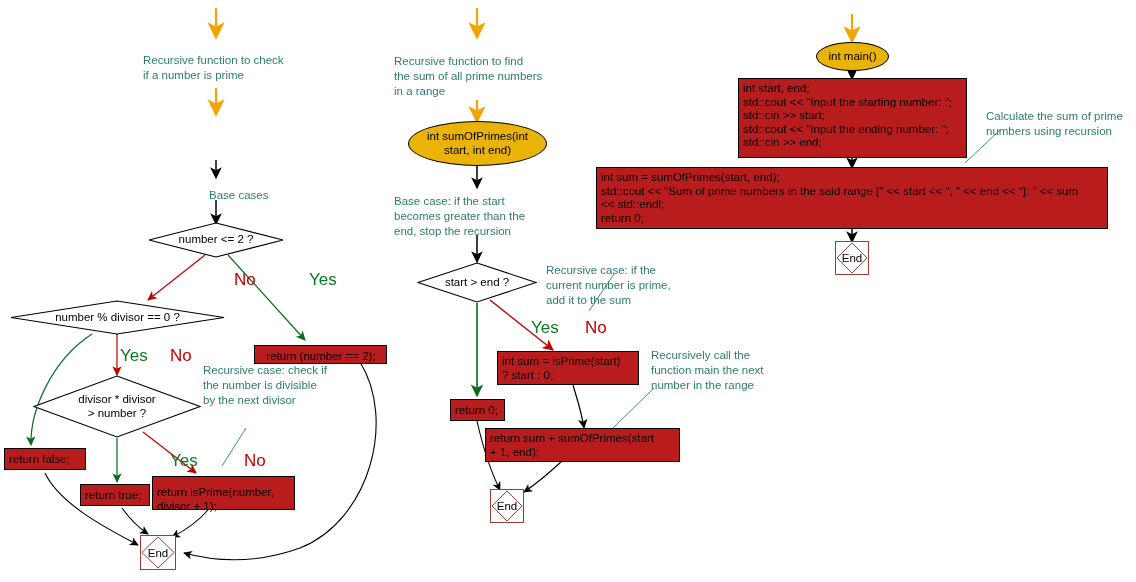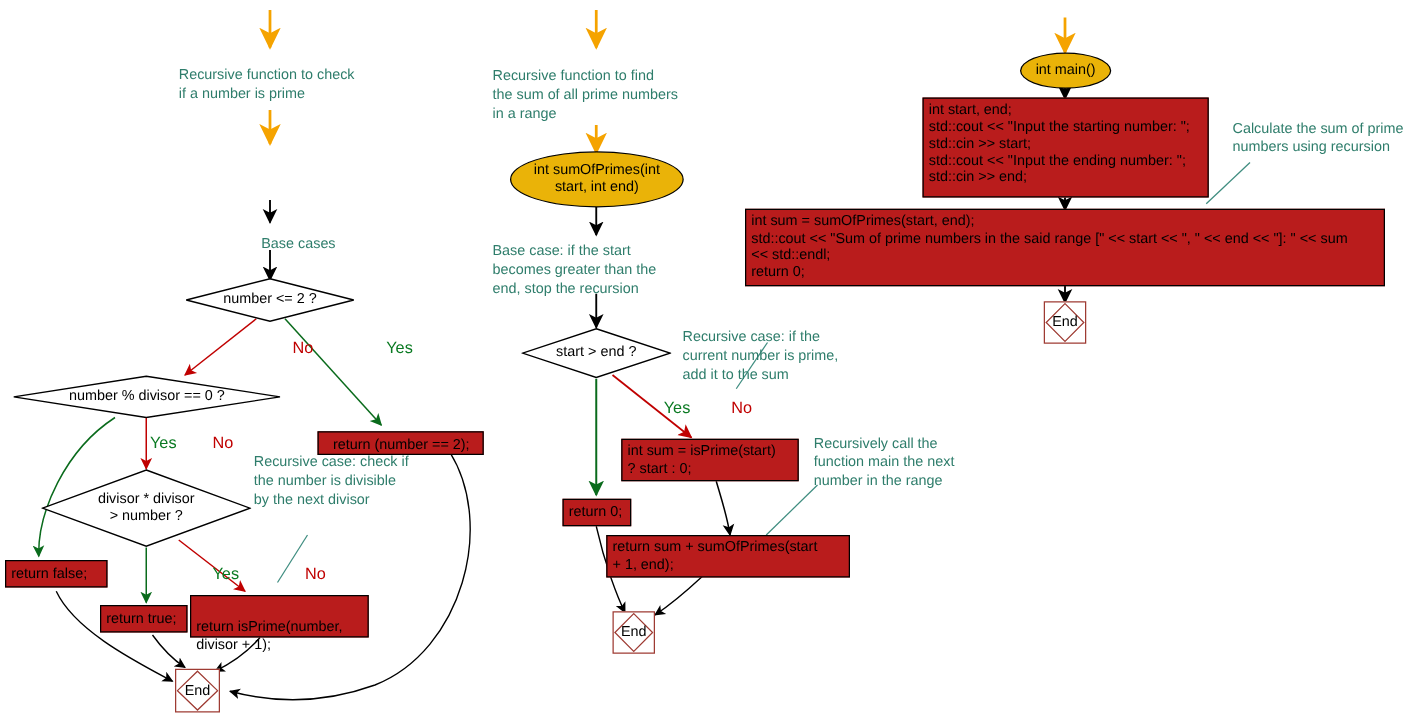--- a/index.html
+++ b/index.html
@@ -45,21 +45,21 @@
     font-size:11.5px;color:#000;z-index:3;text-align:right;
   }
 
   
   .note{
     position:absolute;font-size:11.5px;color:#2e7d6b;
     line-height:1.30;white-space:pre;
   }
 
   
-  .elab{position:absolute;font-size:13px;line-height:1;padding-left:48px;}
+  .elab{position:absolute;font-size:17px;line-height:1;padding-left:48px;}
   .elab.yes{color:#0a7a22;}
   .elab.no{color:#c00000;}
 </style>
 </head>
 <body>
 
 <div id="canvas">
 
   <svg class="wires" viewBox="0 0 1136 582">
     <defs>
@@ -173,21 +173,21 @@
 the number is divisible
 by the next divisor</div>
 
   <div class="elab yes" style="left:122px;top:452px;">Yes</div>
   <div class="elab no" style="left:196px;top:452px;">No</div>
 
   <div class="node box" style="left:4px;top:448px;width:82px;height:22px;padding-top:4px;">return false;</div>
 
   <div class="node box" style="left:80px;top:484px;width:70px;height:22px;padding-top:4px;">return true;</div>
 
-  <div class="node box" style="left:152px;top:476px;width:143px;height:34px;padding-top:19px;">return isPrime(number,
+  <div class="node box" style="left:152px;top:476px;width:143px;height:34px;padding-top:9px;">return isPrime(number,
 divisor + 1);</div>
 
   <div class="node endnode" style="left:140px;top:535px;width:36px;height:35px;">
     <svg viewBox="0 0 36 35" preserveAspectRatio="none">
         <polygon points="18,1 35,17.5 18,34 1,17.5" fill="none" stroke="#9e3b33" stroke-width="1" vector-effect="non-scaling-stroke"></polygon>
       </svg>
     <span class="elabel">End</span>
   </div>
 
   <div class="note" style="left:394px;top:54px;">Recursive function to find
@@ -235,21 +235,21 @@
   </div>
 
   <div class="node oval" style="left:816px;top:42px;width:73px;height:29px;">int main()</div>
 
   <div class="node box" style="left:738px;top:78px;width:229px;height:80px;padding-top:3px;">int start, end;
 std::cout &lt;&lt; "Input the starting number: ";
 std::cin &gt;&gt; start;
 std::cout &lt;&lt; "Input the ending number: ";
 std::cin &gt;&gt; end;</div>
 
-  <div class="note" style="left:986px;top:96px;">Calculate the sum of prime
+  <div class="note" style="left:986px;top:109px;">Calculate the sum of prime
 numbers using recursion</div>
 
   <div class="node box" style="left:596px;top:167px;width:512px;height:62px;padding-top:3px;">int sum = sumOfPrimes(start, end);
 std::cout &lt;&lt; "Sum of prime numbers in the said range [" &lt;&lt; start &lt;&lt; ", " &lt;&lt; end &lt;&lt; "]: " &lt;&lt; sum
 &lt;&lt; std::endl;
 return 0;</div>
 
   <div class="node endnode" style="left:835px;top:241px;width:34px;height:34px;">
     <svg viewBox="0 0 34 34" preserveAspectRatio="none">
         <polygon points="17,1 33,17 17,33 1,17" fill="none" stroke="#9e3b33" stroke-width="1" vector-effect="non-scaling-stroke"></polygon>

